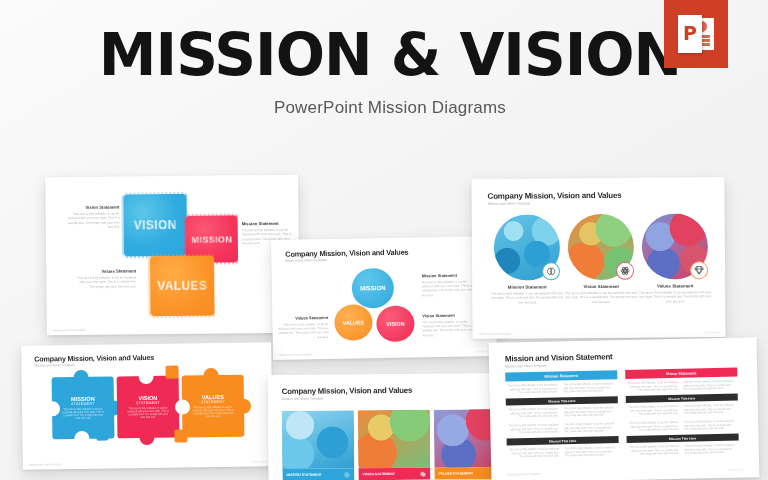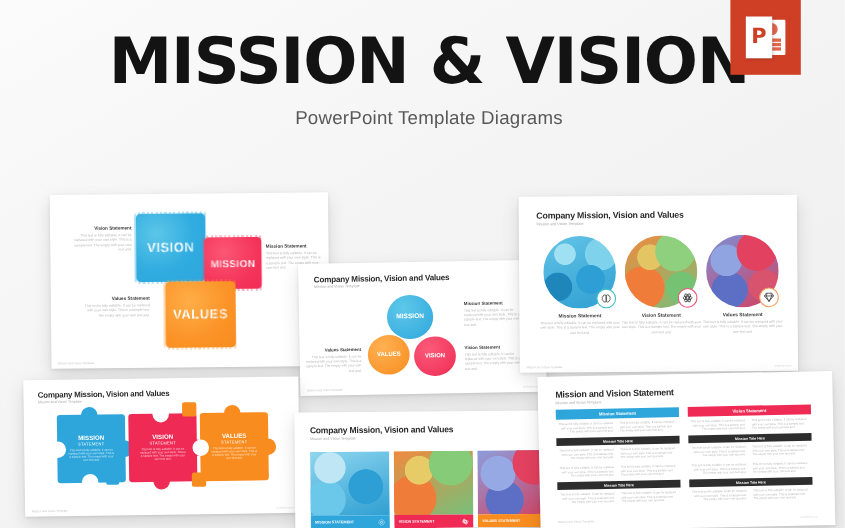--- a/index.html
+++ b/index.html
@@ -149,21 +149,21 @@
              display:flex; align-items:center; justify-content:center; font-weight:bold; }
   .cellbox { position:absolute; color:#b6b6b6; line-height:1.4; }
 </style>
 </head>
 <body>
 
 <div class="stage">
 
   <div class="hero">
     <div class="hero-title">MISSION &amp; VISION</div>
-    <div class="hero-sub">PowerPoint Template Diagrams</div>
+    <div class="hero-sub">PowerPoint Mission Diagrams</div>
   </div>
 
   <div class="ppt-badge">
     <div class="doc">
       <div class="sheet">
         <div class="pie"></div>
         <i style="top:17px"></i>
           <i style="top:21px"></i>
           <i style="top:25px"></i>
       </div>

